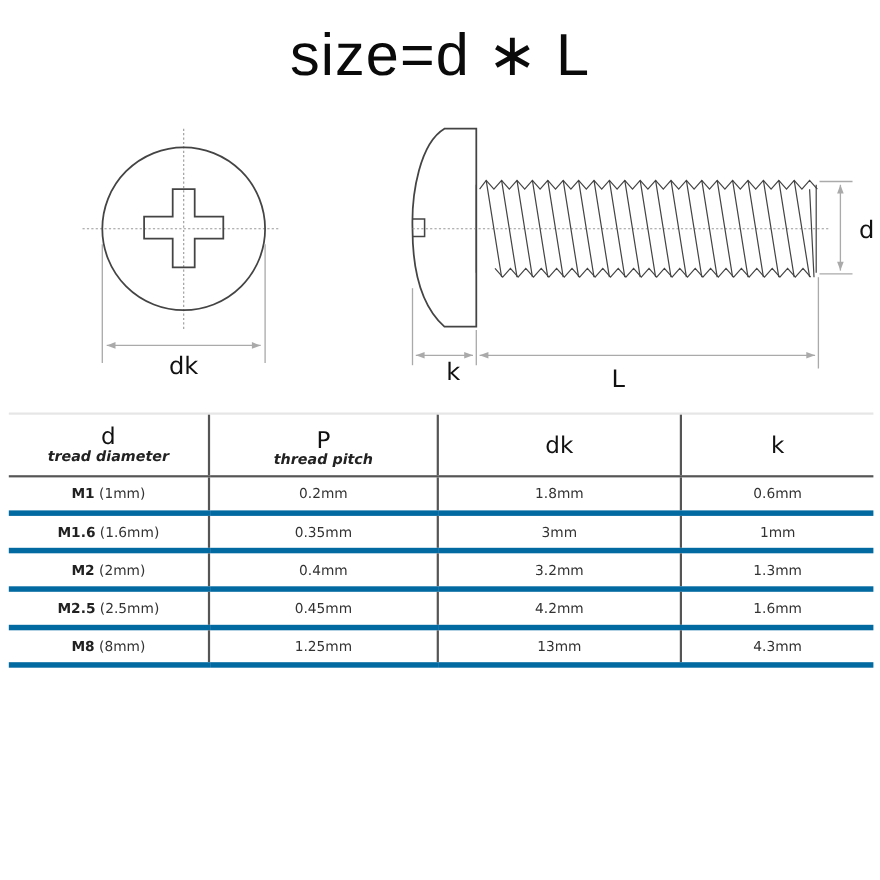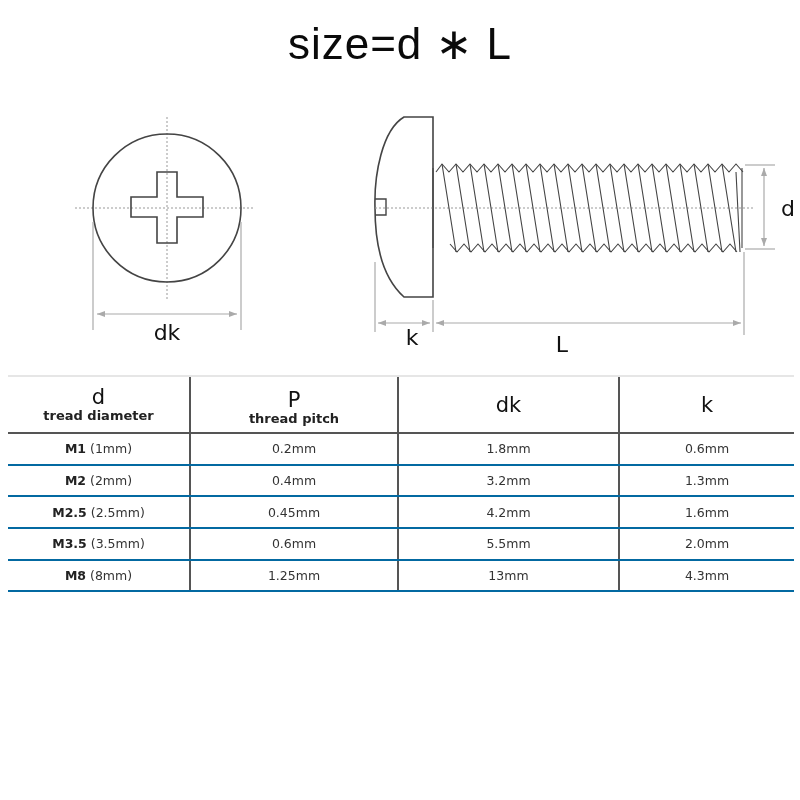--- a/index.html
+++ b/index.html
@@ -1,25 +1,25 @@
 <!DOCTYPE html>
 <html><head>
 <meta charset="utf-8">
 <style>
   html, body { margin:0; padding:0; background:#ffffff; }
   body { width:800px; height:800px; position:relative; overflow:hidden; font-family:"Liberation Sans", sans-serif; color:#111; }
-  .title { position:absolute; left:0; top:18px; width:800px; text-align:center; font-size:44px; letter-spacing:1px; color:#0a0a0a; font-family:"Liberation Sans", sans-serif; }
+  .title { position:absolute; left:0; top:18px; width:800px; text-align:center; font-size:54px; letter-spacing:1px; color:#0a0a0a; font-family:"Liberation Sans", sans-serif; }
   svg.diagram { position:absolute; left:0; top:100px; }
   .dimlabel { font-family:"DejaVu Sans", sans-serif; font-size:22px; fill:#111; }
   table.spec { position:absolute; left:8px; top:375px; width:786px; border-collapse:collapse; font-family:"DejaVu Sans", sans-serif; }
-  table.spec td, table.spec th { text-align:center; font-size:12.5px; color:#333; padding:0; height:29.7px; border-bottom:2px solid #0369a1; }
+  table.spec td, table.spec th { text-align:center; font-size:12.5px; color:#333; padding:0; height:29.7px; border-bottom:5px solid #0369a1; }
   table.spec td + td, table.spec th + th { border-left:2px solid #555; }
   table.spec thead th { height:55px; font-weight:normal; border-bottom:2px solid #555; border-top:2px solid #e6e6e6; vertical-align:middle; }
   .h-sym { display:block; font-size:21px; color:#111; line-height:22px; }
-  .h-sub { display:block; font-size:13px; font-weight:bold; color:#222; line-height:16px; }
+  .h-sub { display:block; font-size:13px; font-weight:bold; color:#222; line-height:16px;font-style:italic; }
   .h-big { font-size:21px; color:#111; }
   .size-bold { font-weight:bold; color:#222; }
   col.c1 { width:182px; } col.c2 { width:208px; } col.c3 { width:221px; } col.c4 { width:175px; }
 </style>
 </head>
 <body>
 
 <div class="title">size=d ∗ L</div>
 
 <svg class="diagram" width="800" height="270" viewBox="0 100 800 270">
@@ -93,37 +93,37 @@
     </tr>
   </thead>
   <tbody>
     <tr>
         <td><span class="size-bold">M1</span> <span>(1mm)</span></td>
         <td>0.2mm</td>
         <td>1.8mm</td>
         <td>0.6mm</td>
       </tr>
     <tr>
+        <td><span class="size-bold">M1.6</span> <span>(1.6mm)</span></td>
+        <td>0.35mm</td>
+        <td>3mm</td>
+        <td>1mm</td>
+      </tr>
+    <tr>
         <td><span class="size-bold">M2</span> <span>(2mm)</span></td>
         <td>0.4mm</td>
         <td>3.2mm</td>
         <td>1.3mm</td>
       </tr>
     <tr>
         <td><span class="size-bold">M2.5</span> <span>(2.5mm)</span></td>
         <td>0.45mm</td>
         <td>4.2mm</td>
         <td>1.6mm</td>
       </tr>
     <tr>
-        <td><span class="size-bold">M3.5</span> <span>(3.5mm)</span></td>
-        <td>0.6mm</td>
-        <td>5.5mm</td>
-        <td>2.0mm</td>
-      </tr>
-    <tr>
         <td><span class="size-bold">M8</span> <span>(8mm)</span></td>
         <td>1.25mm</td>
         <td>13mm</td>
         <td>4.3mm</td>
       </tr>
   </tbody>
 </table>
 
 </body></html>

